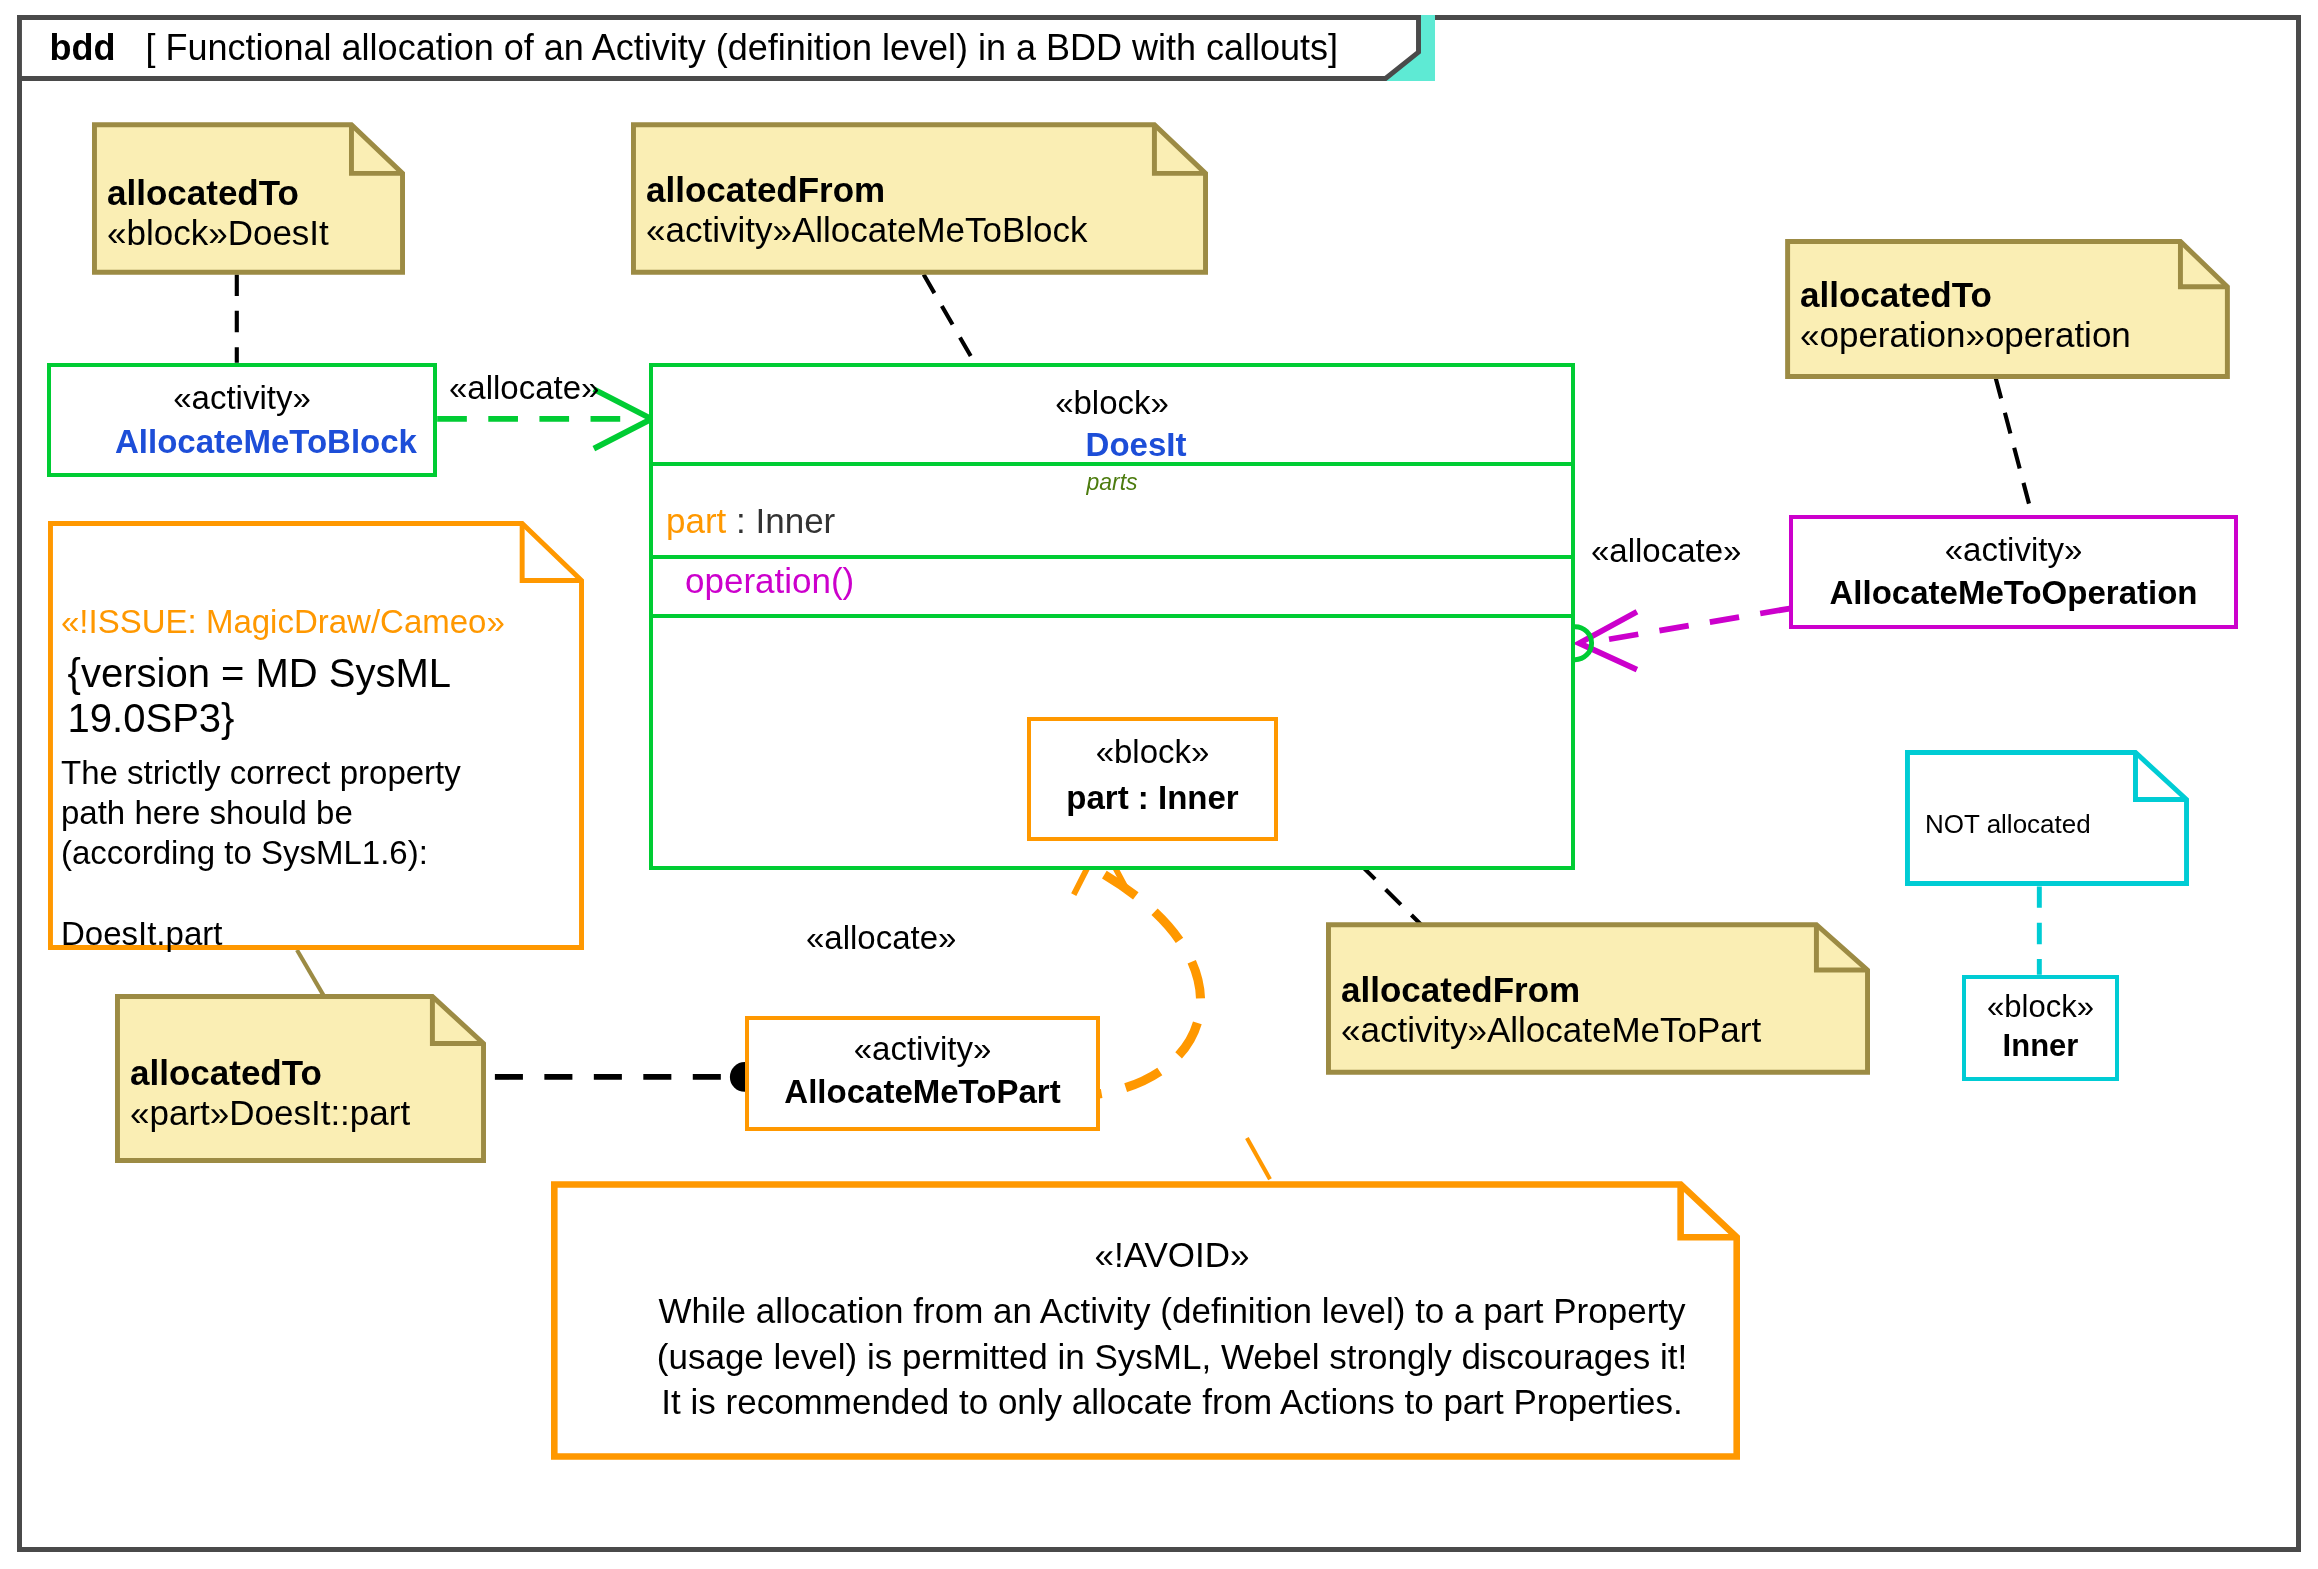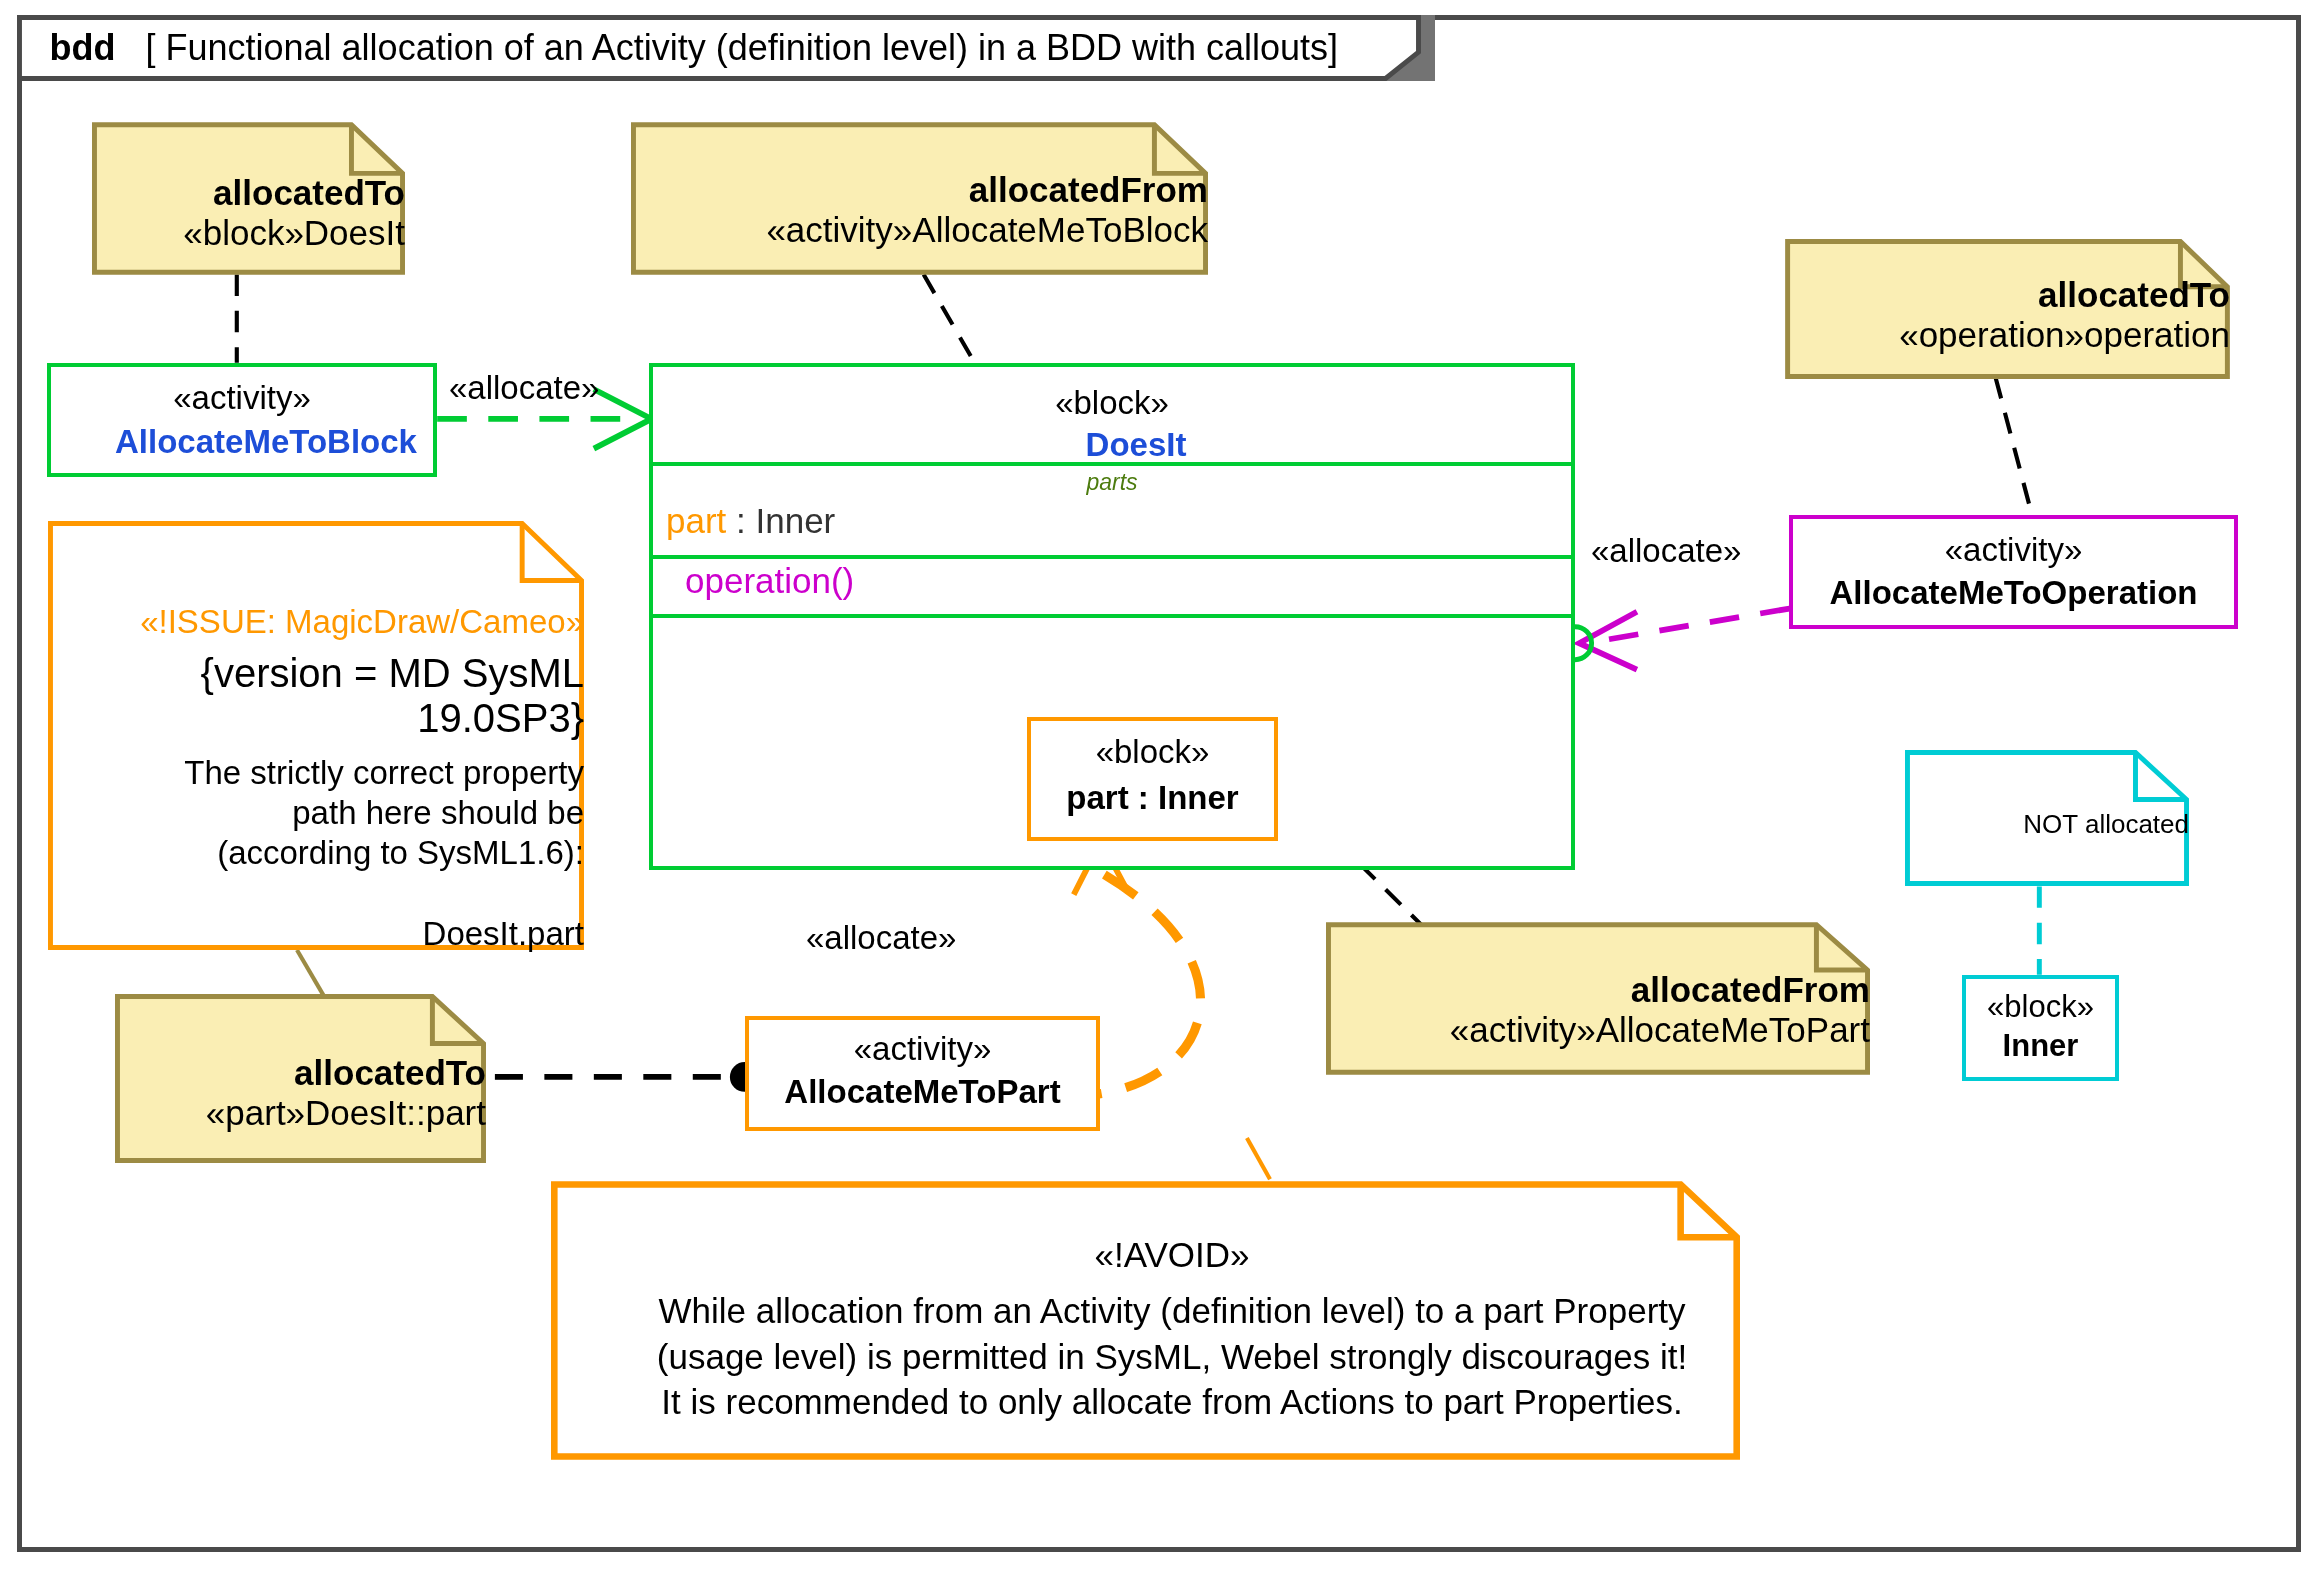--- a/index.html
+++ b/index.html
@@ -2,35 +2,35 @@
 <html style="font-size:13px"><head>
 <meta charset="utf-8">
 <style>
   html,body{margin:0;padding:0;background:#ffffff;}
   body{width:2319px;height:1570px;font-family:"Liberation Sans",sans-serif;position:relative;overflow:hidden;}
 
   
   #frame{position:absolute;left:16.5px;top:15px;width:2284px;height:1537px;
          border:5px solid #4a4a4a;box-sizing:border-box;background:#fff;}
   #title-tab{position:absolute;left:16.5px;top:15px;width:1418px;height:66px;box-sizing:border-box;
-             background:#737373;}
+             background:#5eead4;}
   #title-tab .tabline{position:absolute;left:0;top:0;width:100%;height:100%;}
   #title-text{position:absolute;left:33px;top:11.5px;font-size:36px;color:#000;white-space:nowrap;}
   #title-text .kw{font-weight:bold;}
 
   
   .box{position:absolute;box-sizing:border-box;background:#fff;}
   .cls{border:4.1px solid #00cc33;text-align:center;}
   .cls .st{font-size:33px;color:#000;}
   .cls .nm{font-size:33px;font-weight:bold;color:#1d4ed8;padding-left:48px;}
 
   
   .note{position:absolute;box-sizing:border-box;}
   .note svg{position:absolute;left:0;top:0;overflow:visible;}
-  .note .txt{position:relative;z-index:2;text-align:right;}
+  .note .txt{position:relative;z-index:2;}
 
   .note-yellow .l1{font-size:35px;font-weight:bold;color:#000;}
   .note-yellow .l2{font-size:35px;color:#000;}
 
   .lbl{position:absolute;font-size:33px;color:#000;white-space:nowrap;}
 
   svg.edges{position:absolute;left:0;top:0;width:2319px;height:1570px;overflow:visible;pointer-events:none;}
 
   
   #doesit .comp{position:absolute;left:0;width:100%;box-sizing:border-box;}

